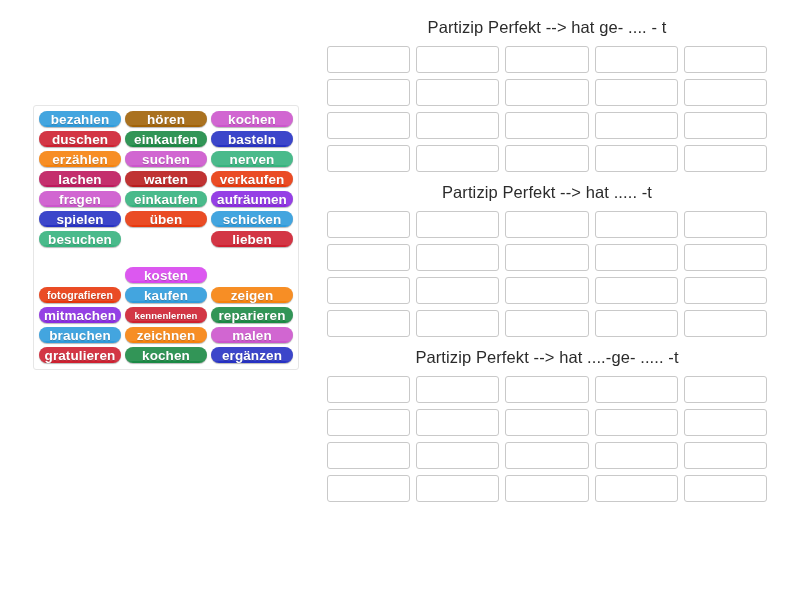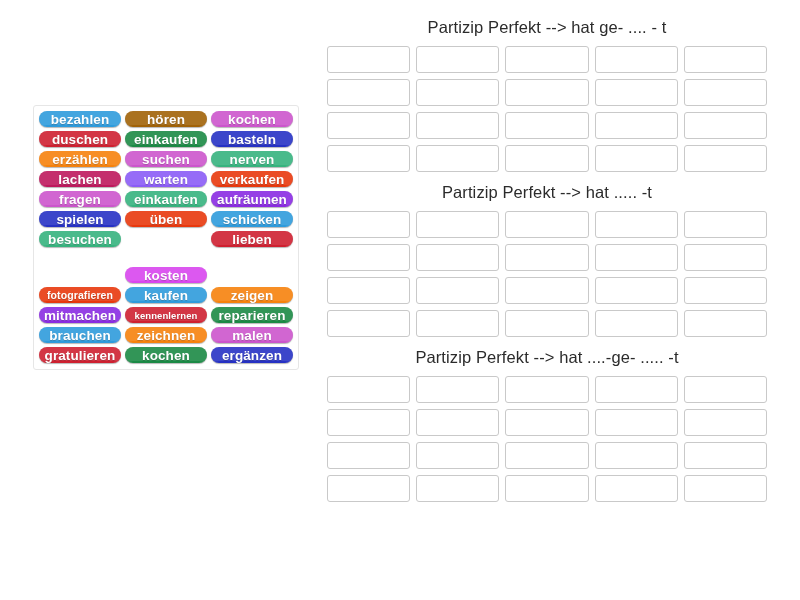--- a/index.html
+++ b/index.html
@@ -114,21 +114,21 @@
         <div class="tile" style="background: rgb(27, 138, 69);">einkaufen</div>
         <div class="tile" style="background: rgb(38, 49, 196);">basteln</div>
       </div>
       <div class="tile-row">
         <div class="tile" style="background: rgb(246, 130, 13);">erzählen</div>
         <div class="tile" style="background: rgb(204, 85, 204);">suchen</div>
         <div class="tile" style="background: rgb(54, 179, 126);">nerven</div>
       </div>
       <div class="tile-row">
         <div class="tile" style="background: #be185d;">lachen</div>
-        <div class="tile" style="background: #8b5cf6;">warten</div>
+        <div class="tile" style="background: #b91c1c;">warten</div>
         <div class="tile" style="background: rgb(232, 56, 13);">verkaufen</div>
       </div>
       <div class="tile-row">
         <div class="tile" style="background: rgb(204, 85, 204);">fragen</div>
         <div class="tile" style="background: rgb(54, 179, 126);">einkaufen</div>
         <div class="tile" style="background: rgb(138, 43, 226);">aufräumen</div>
       </div>
       <div class="tile-row">
         <div class="tile" style="background: rgb(38, 49, 196);">spielen</div>
         <div class="tile" style="background: rgb(232, 56, 13);">üben</div>

